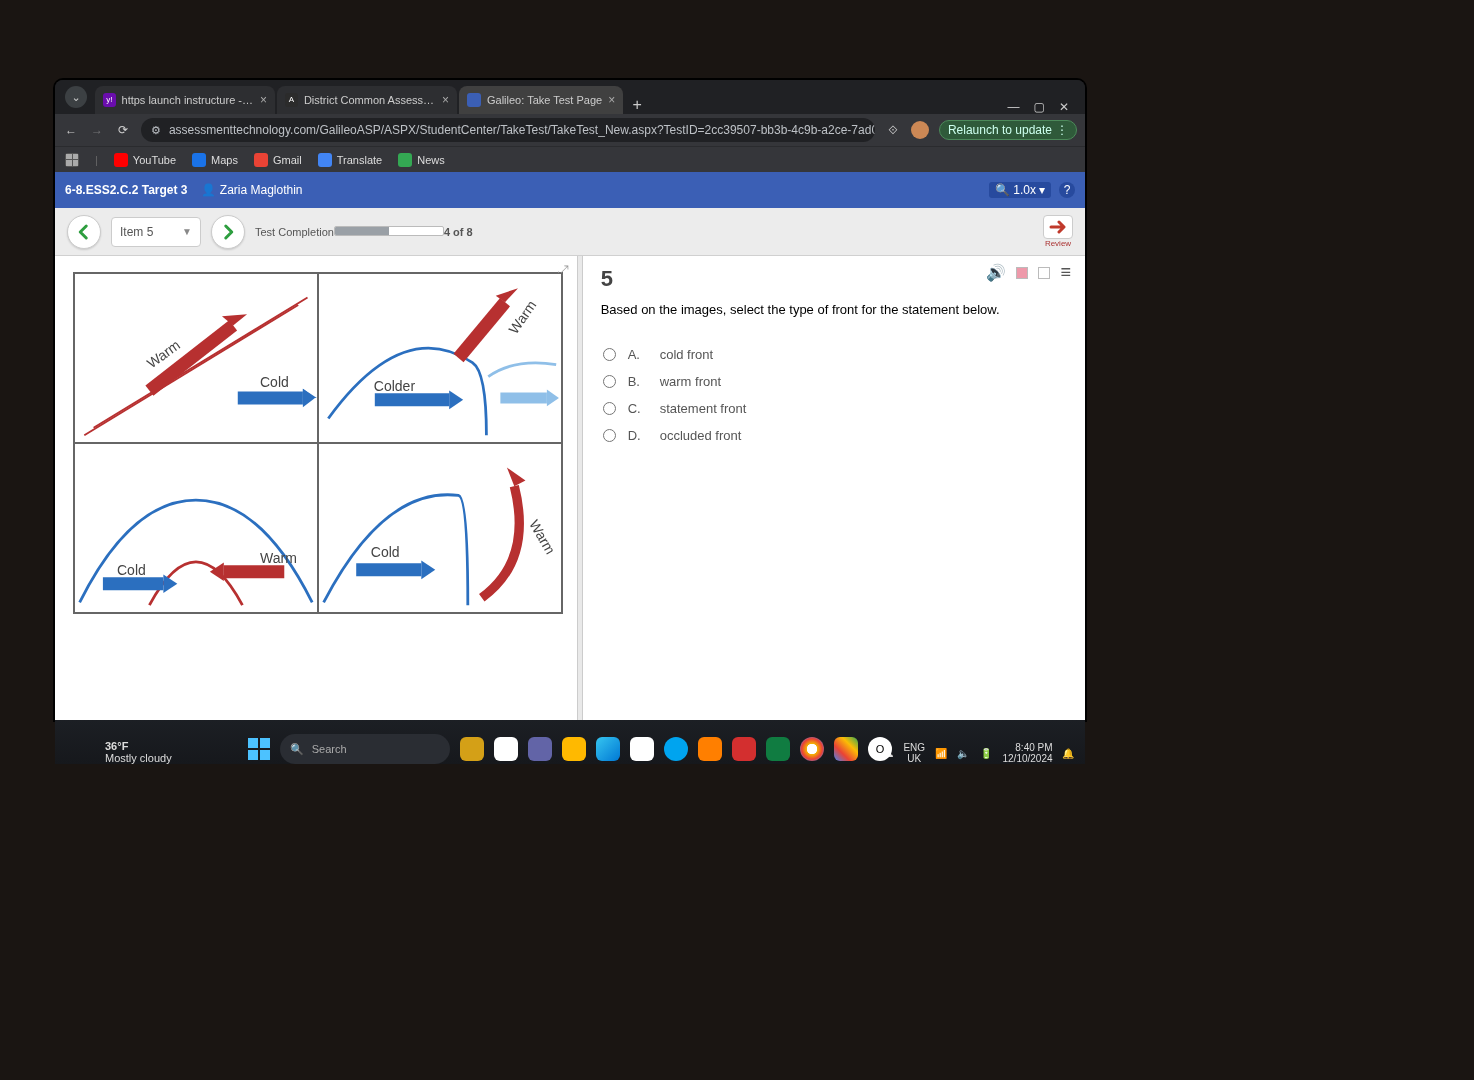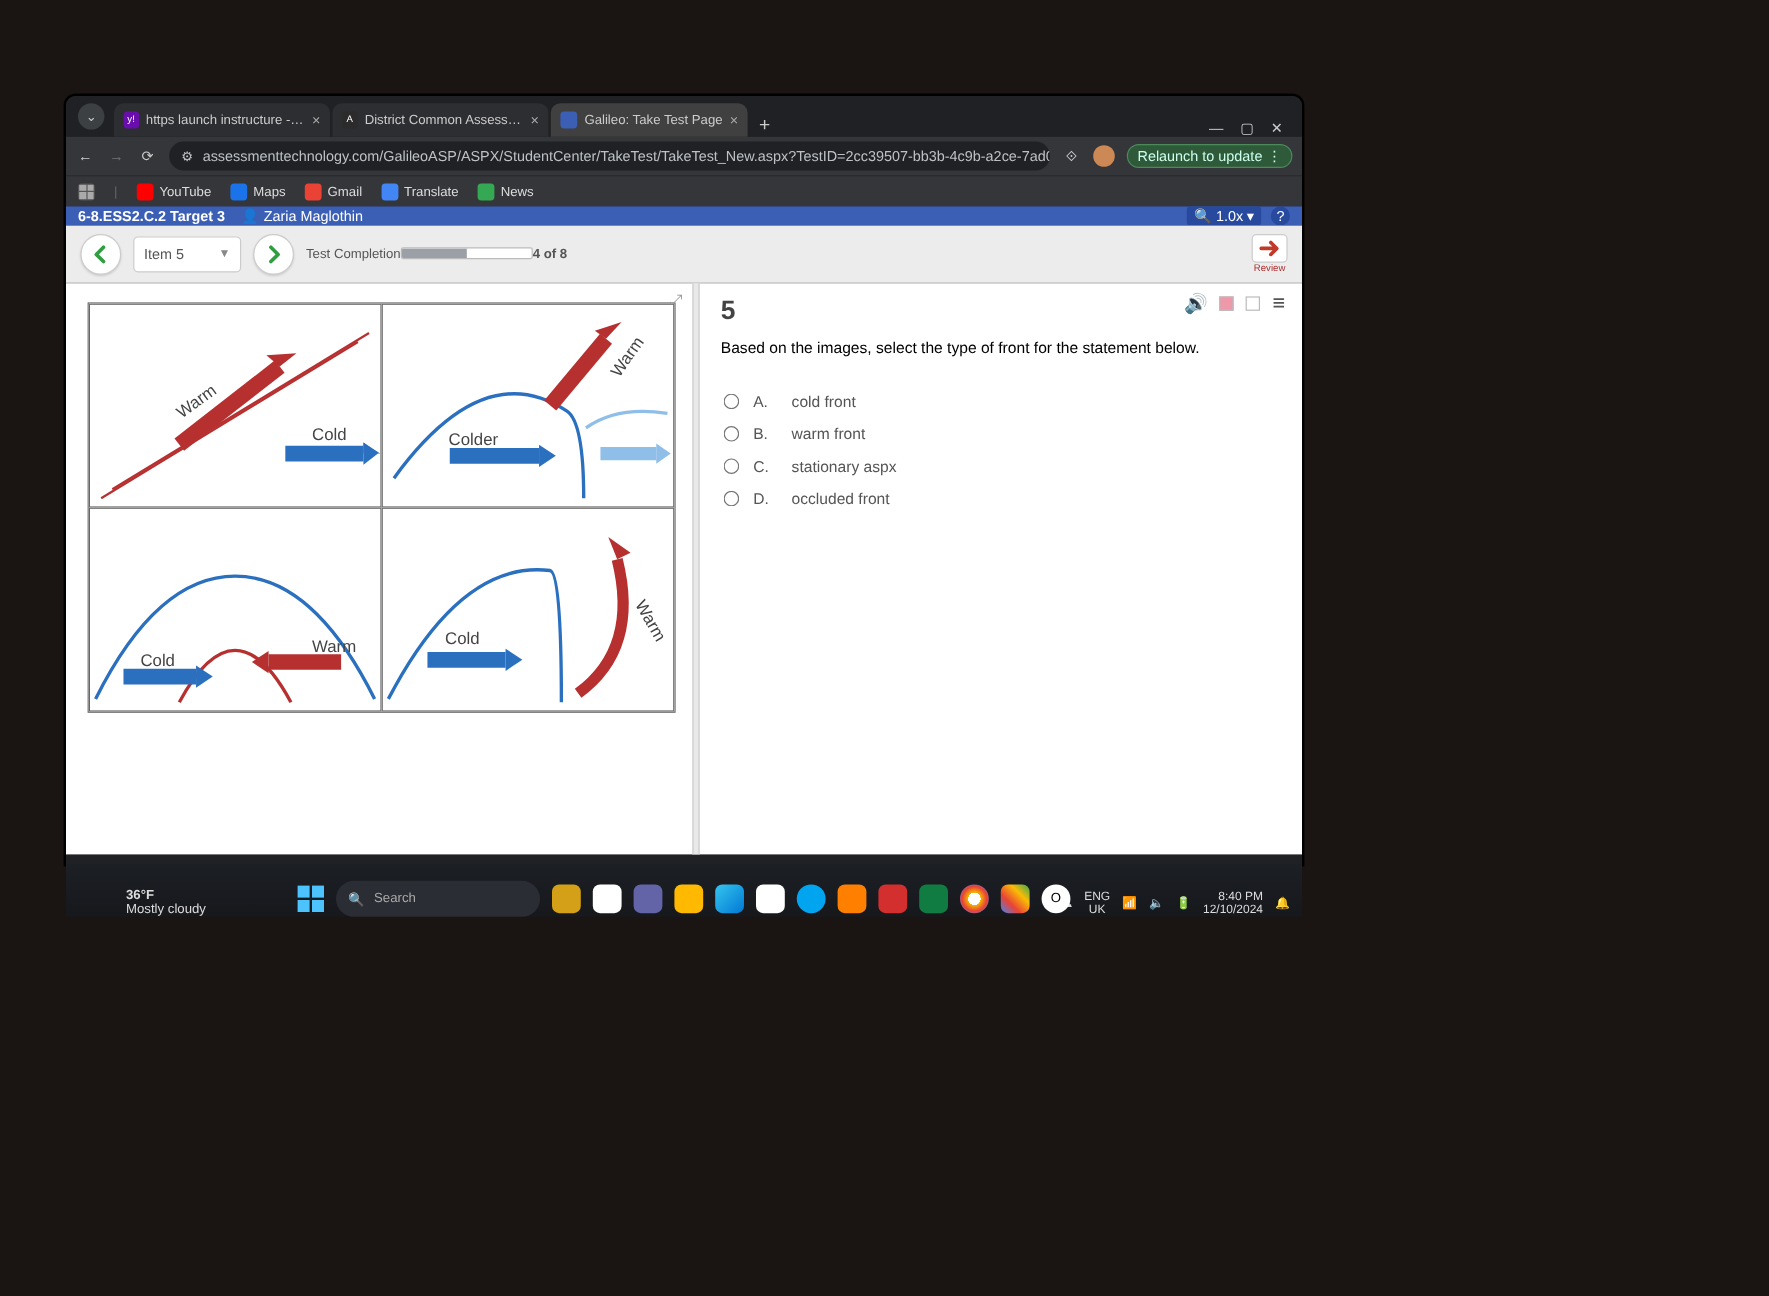--- a/index.html
+++ b/index.html
@@ -23,21 +23,21 @@
   
   .addr{height:32px;background:#35363a;display:flex;align-items:center;padding:0 8px;gap:10px;color:#ccc;font-size:12px;}
   .addr .ico{width:16px;text-align:center;}
   .url{flex:1;background:#202124;border-radius:14px;height:24px;display:flex;align-items:center;padding:0 10px;gap:8px;color:#bdc1c6;font-size:12px;overflow:hidden;white-space:nowrap;}
   .relaunch{background:#2f5a3a;border:1px solid #4c8a5a;border-radius:12px;padding:2px 8px;color:#cfe;display:flex;align-items:center;gap:4px;}
   
   .bk{height:26px;background:#35363a;display:flex;align-items:center;padding:0 10px;gap:16px;color:#ddd;font-size:11px;border-top:1px solid #2a2b2e;}
   .bk .bkitm{display:flex;align-items:center;gap:5px;}
   .bk .bico{width:14px;height:14px;border-radius:3px;display:inline-block;}
   
-  .apphdr{height:16px;background:#3b5fb5;color:#fff;display:flex;align-items:center;padding:0 10px;font-size:12px;gap:14px;}
+  .apphdr{height:36px;background:#3b5fb5;color:#fff;display:flex;align-items:center;padding:0 10px;font-size:12px;gap:14px;}
   .apphdr .right{margin-left:auto;display:flex;gap:8px;align-items:center;}
   .zoom{background:#274a9e;border-radius:3px;padding:1px 6px;display:flex;align-items:center;gap:3px;}
   .apphdr .help{width:16px;height:16px;border-radius:50%;background:#274a9e;text-align:center;line-height:16px;}
   
   .navrow{height:48px;background:#ececec;display:flex;align-items:center;padding:0 12px;gap:10px;border-bottom:1px solid #d0d0d0;position:relative;}
   .rnd{width:34px;height:34px;border-radius:50%;background:#fff;border:1px solid #ccc;display:flex;align-items:center;justify-content:center;box-shadow:0 1px 2px rgba(0,0,0,.15);}
   .rnd.green svg path{stroke:#2e9e3f;}
   .itemsel{height:30px;min-width:90px;background:#fff;border:1px solid #ccc;border-radius:4px;display:flex;align-items:center;padding:0 8px;gap:8px;font-size:12px;color:#555;}
   .itemsel .arrow{margin-left:auto;color:#888;font-size:10px;}
   .completion{display:flex;flex-direction:row;align-items:flex-start;font-size:11px;color:#555;}
@@ -313,21 +313,21 @@
             <span>cold front</span>
           </label>
           <label class="ans">
             <input type="radio" name="q5" style="">
             <span class="anslabel">B.</span>
             <span>warm front</span>
           </label>
           <label class="ans">
             <input type="radio" name="q5" style="">
             <span class="anslabel">C.</span>
-            <span>stationary aspx</span>
+            <span>statement front</span>
           </label>
           <label class="ans">
             <input type="radio" name="q5" style="">
             <span class="anslabel">D.</span>
             <span>occluded front</span>
           </label>
         </div>
     </div>
   </div>
 </div>

